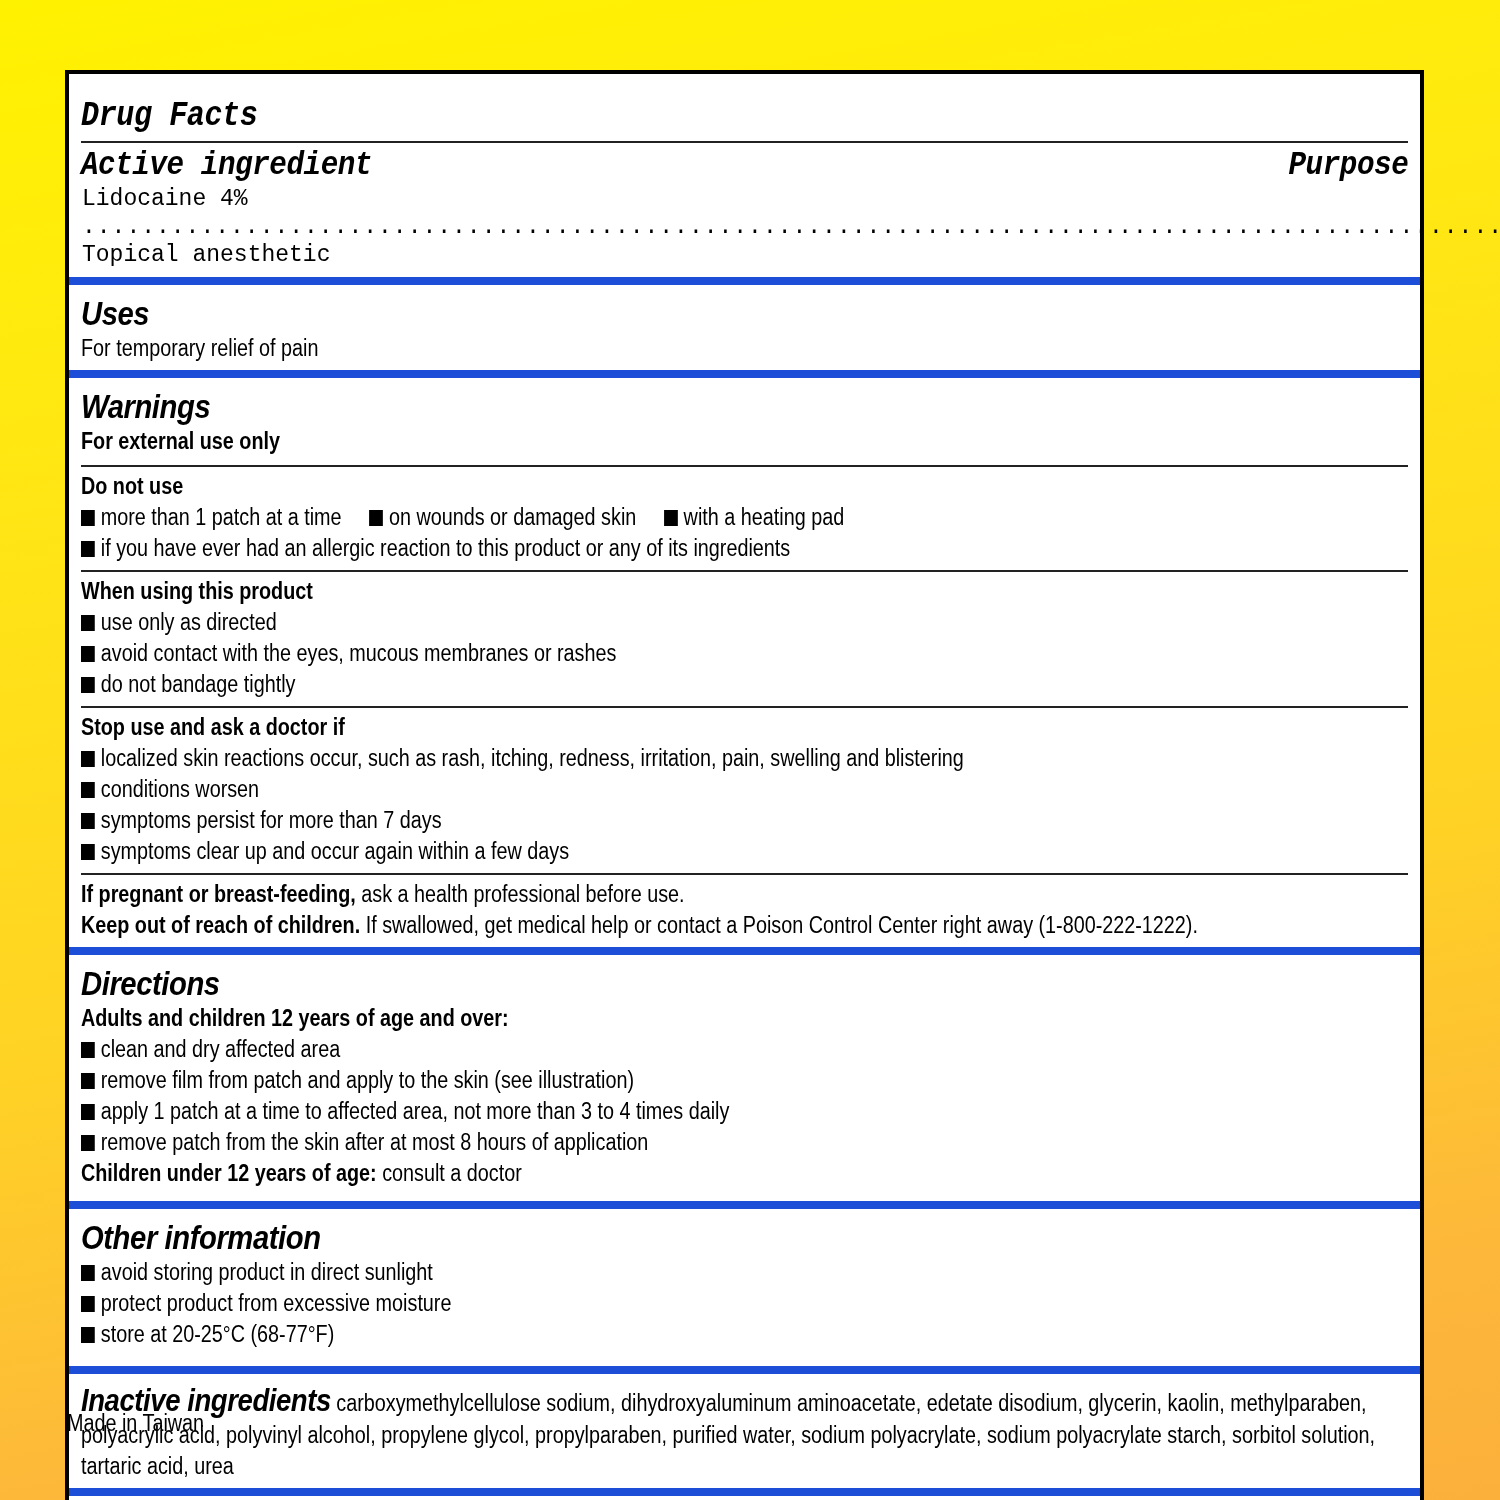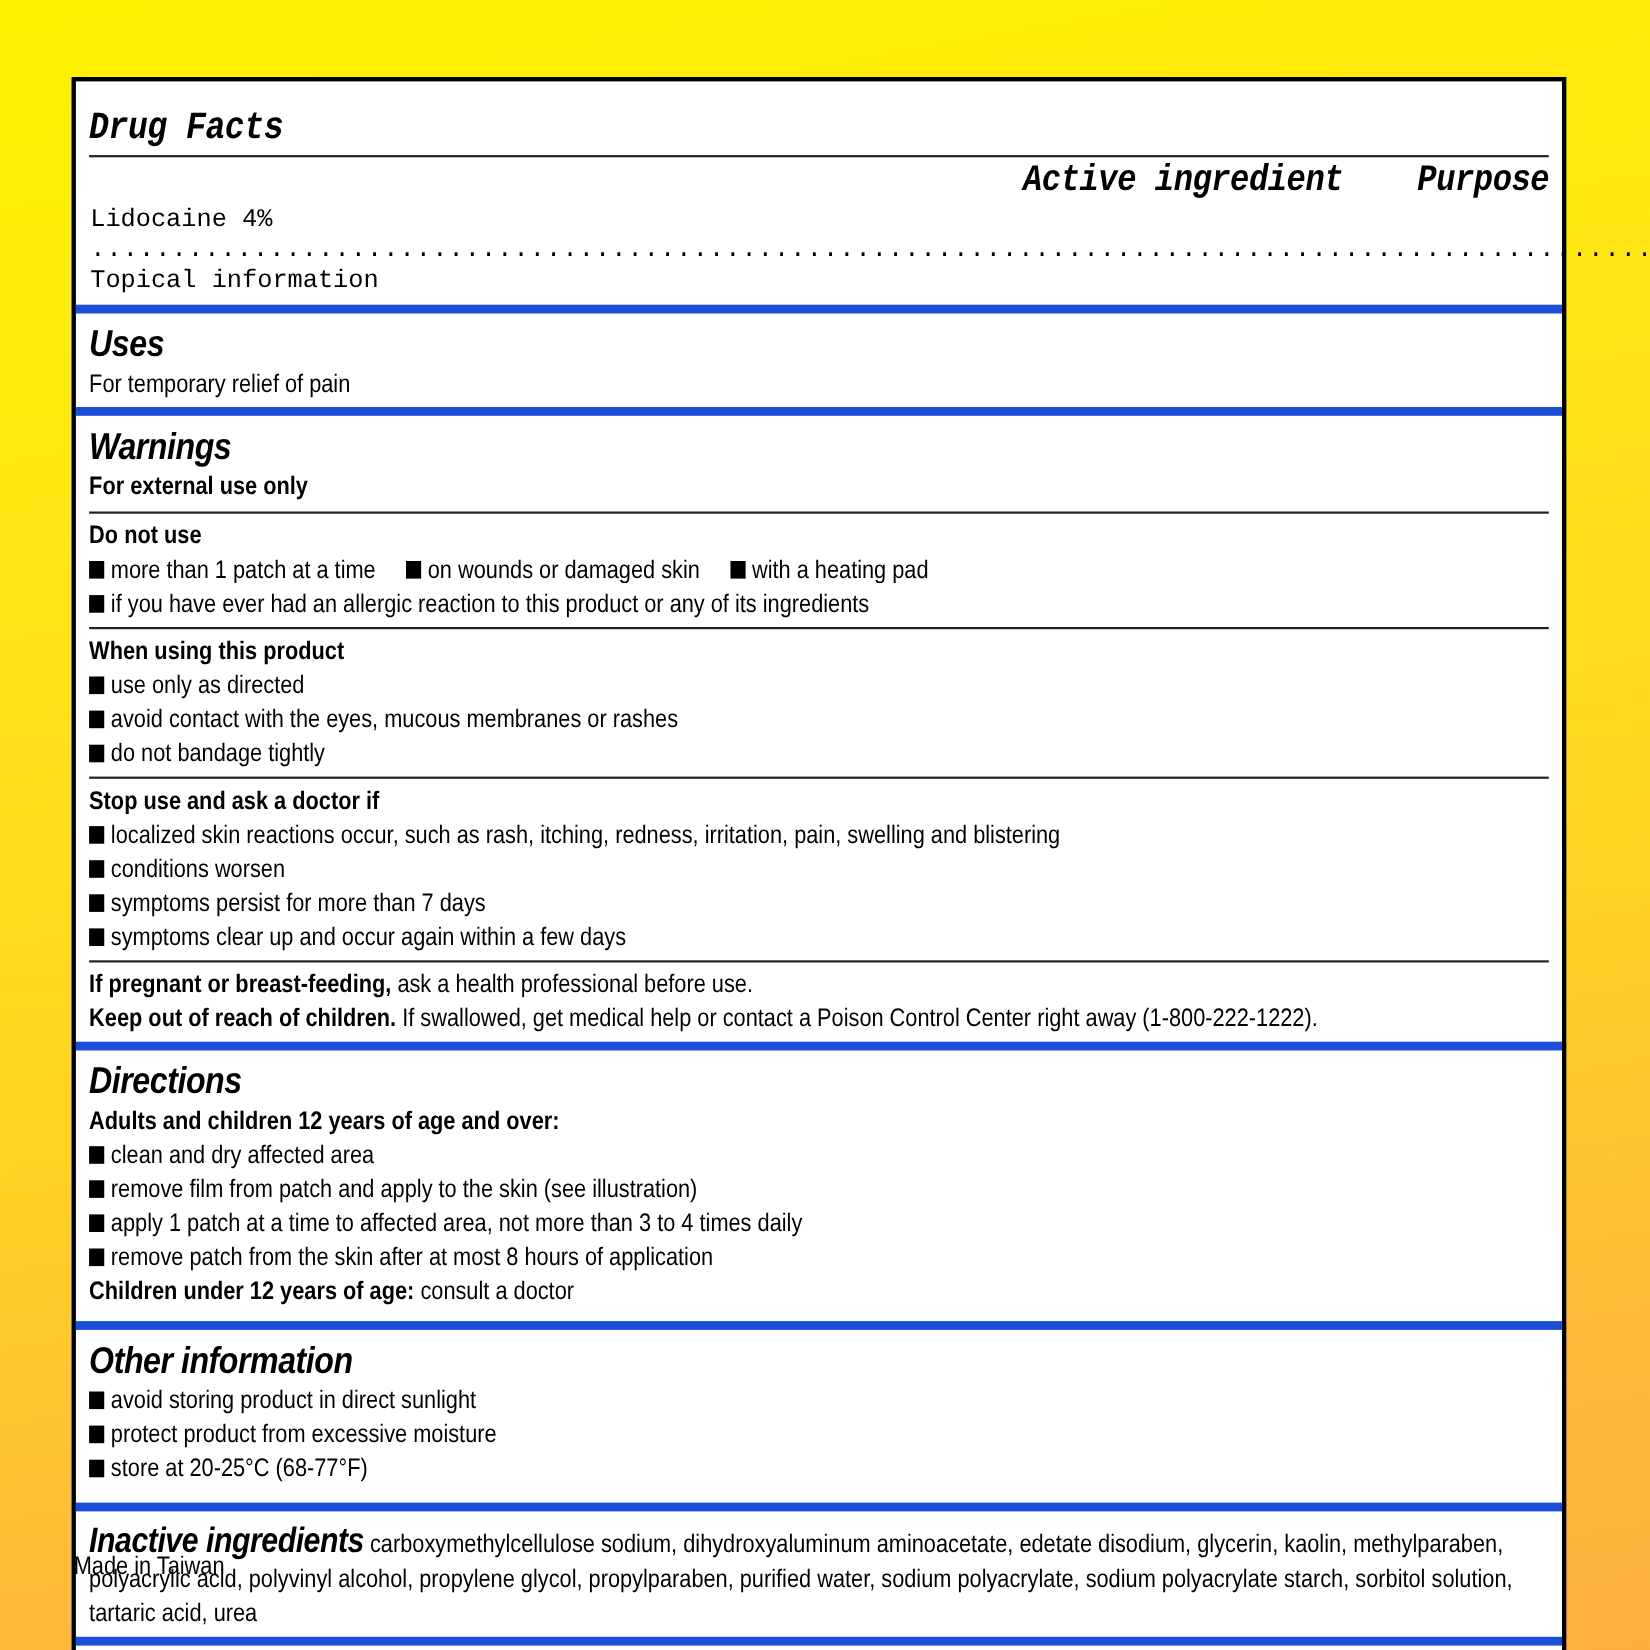--- a/index.html
+++ b/index.html
@@ -16,21 +16,21 @@
   }
   .section { position: relative; padding: 0 12px 0 12px; }
   .section + .section { border-top: 8px solid #1d4ed8; }
   .h-italic {
     font-weight: bold; font-style: italic; font-size: 34px; line-height: 40px;
     letter-spacing: -0.5px;
   }
   .t { font-size: 23px; line-height: 31px; }
   .b { font-weight: bold; }
   .thin { border-top: 2px solid #222; }
-  .row-between { display: flex; justify-content: flex-end; align-items: flex-end; }
+  .row-between { display: flex; justify-content: space-between; align-items: flex-end; }
   .dots-row { display: flex; align-items: baseline; font-size: 23px; line-height: 28px; flex-direction: column; }
   .dots { flex: 1; overflow: hidden; white-space: nowrap; letter-spacing: 1px; margin: 0 1px; }
   .bullet { display: inline-block; width: 16px; height: 16px; background: #000; margin-right: 7px; vertical-align: -1px; }
   .inline-gap { display: inline-block; width: 32px; }
   .made {
     position: absolute; left: 67px; top: 1408px; font-size: 23px; line-height: 30px;
   }
   .sq { transform: scaleX(0.86); transform-origin: left center; white-space: nowrap; }
 </style>
 </head>
@@ -41,21 +41,21 @@
   <div class="section" style="padding-top:20px; padding-bottom:8px;font-family:Liberation Mono, monospace;">
     <div class="h-italic sq" style="font-size:35px; line-height:44px;">Drug Facts</div>
     <div class="thin" style="margin-top:3px;"></div>
     <div class="row-between" style="margin-top:2px;">
       <div class="h-italic sq">Active ingredient</div>
       <div class="h-italic" style="transform:scaleX(0.86); transform-origin:right center;">Purpose</div>
     </div>
     <div class="dots-row">
       <span style="white-space:nowrap;">Lidocaine 4%</span>
       <span class="dots">................................................................................................................................................................................................................................</span>
-      <span style="white-space:nowrap;">Topical information</span>
+      <span style="white-space:nowrap;">Topical anesthetic</span>
     </div>
   </div>
 
   <div class="section" style="padding-top:8px; padding-bottom:6px;">
     <div class="h-italic sq">Uses</div>
     <div class="t sq">For temporary relief of pain</div>
   </div>
 
   <div class="section" style="padding-top:8px; padding-bottom:6px;">
     <div class="h-italic sq">Warnings</div>

